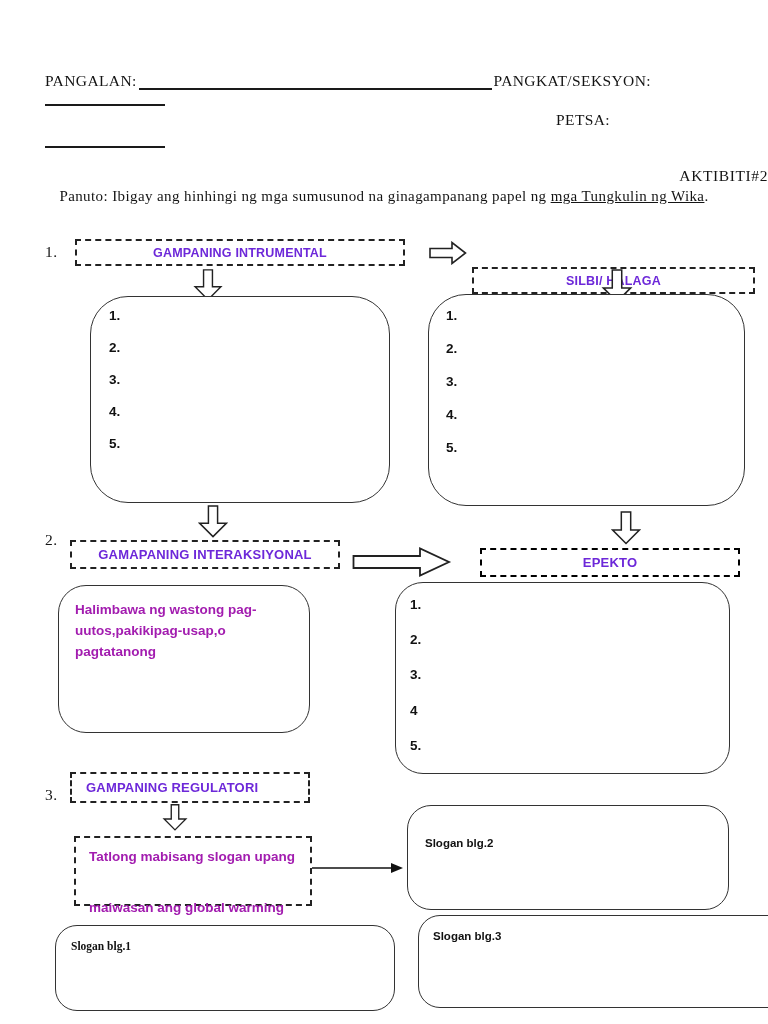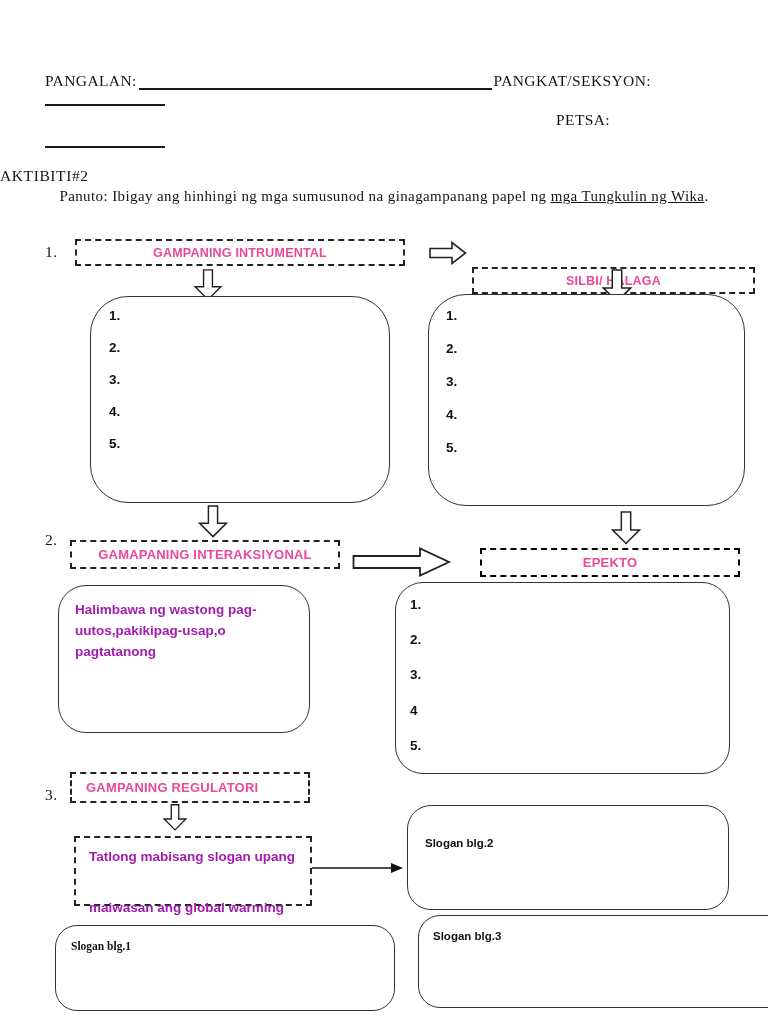--- a/index.html
+++ b/index.html
@@ -4,21 +4,21 @@
 <style>
   html,body{margin:0;padding:0;background:#e9e9e9;}
   .page{
     position:relative;width:768px;height:1024px;background:#ffffff;
     margin:0 auto;overflow:hidden;
     font-family:"Liberation Sans",sans-serif;color:#1a1a1a;
   }
   .abs{position:absolute;}
   .serif{font-family:"Liberation Serif",serif;font-size:15.5px;color:#141414;letter-spacing:.4px;}
   .title{font-family:"Liberation Serif",serif;font-size:15.5px;color:#141414;letter-spacing:.6px;}
-  .boxlabel{font-weight:bold;font-size:12.5px;letter-spacing:.2px;color:#ec4899;}
+  .boxlabel{font-weight:bold;font-size:12.5px;letter-spacing:.2px;color:#6d28d9;}
   .dashedbox{border:2px dashed #222;background:#fff;box-sizing:border-box;
     display:flex;align-items:center;justify-content:center;}
   .dashedbox.heavy{border:2.5px dashed #000;align-items:center;}
   .dashedbox.leftalign{justify-content:flex-start;}
   .roundbox{border:1.5px solid #333;border-radius:30px;background:#fff;box-sizing:border-box;}
   .numlist{display:flex;flex-direction:column;box-sizing:border-box;}
   .numitem{font-weight:bold;font-size:13.5px;color:#111;}
   .fillline{border-bottom:2px solid #1a1a1a;}
   .notetext{font-weight:bold;font-size:13.5px;line-height:1.55;color:#a21caf;}
   .slogan-label{font-weight:bold;font-size:11.5px;color:#111;}
@@ -34,21 +34,21 @@
     <span class="fillline" style="flex:1;height:18px;margin:0 2px;"></span>
     <span class="serif">PANGKAT/SEKSYON:</span>
   </div>
 
   <div class="abs fillline" style="left:45px;top:86px;width:120px;height:18px;"></div>
 
   <div class="abs serif" style="left:556px;top:111px;">PETSA:</div>
 
   <div class="abs fillline" style="left:45px;top:128px;width:120px;height:18px;"></div>
 
-  <div class="abs title" style="left:0;top:167px;width:768px;text-align:left;">AKTIBITI#2</div>
+  <div class="abs title" style="left:0;top:167px;width:768px;text-align:right;">AKTIBITI#2</div>
 
   <div class="abs serif" style="left:0;top:188px;width:768px;text-align:center;font-size:15px;">
     <span>Panuto: Ibigay ang hinhingi ng mga sumusunod  na ginagampanang papel ng </span><span style="text-decoration:underline;">mga Tungkulin ng Wika</span><span>.</span>
   </div>
 
   <div class="abs serif" style="left:45px;top:243px;">1.</div>
 
   <div class="abs dashedbox" style="left:75px;top:239px;width:330px;height:27px;">
     <span class="boxlabel">GAMPANING INTRUMENTAL</span>
   </div>

